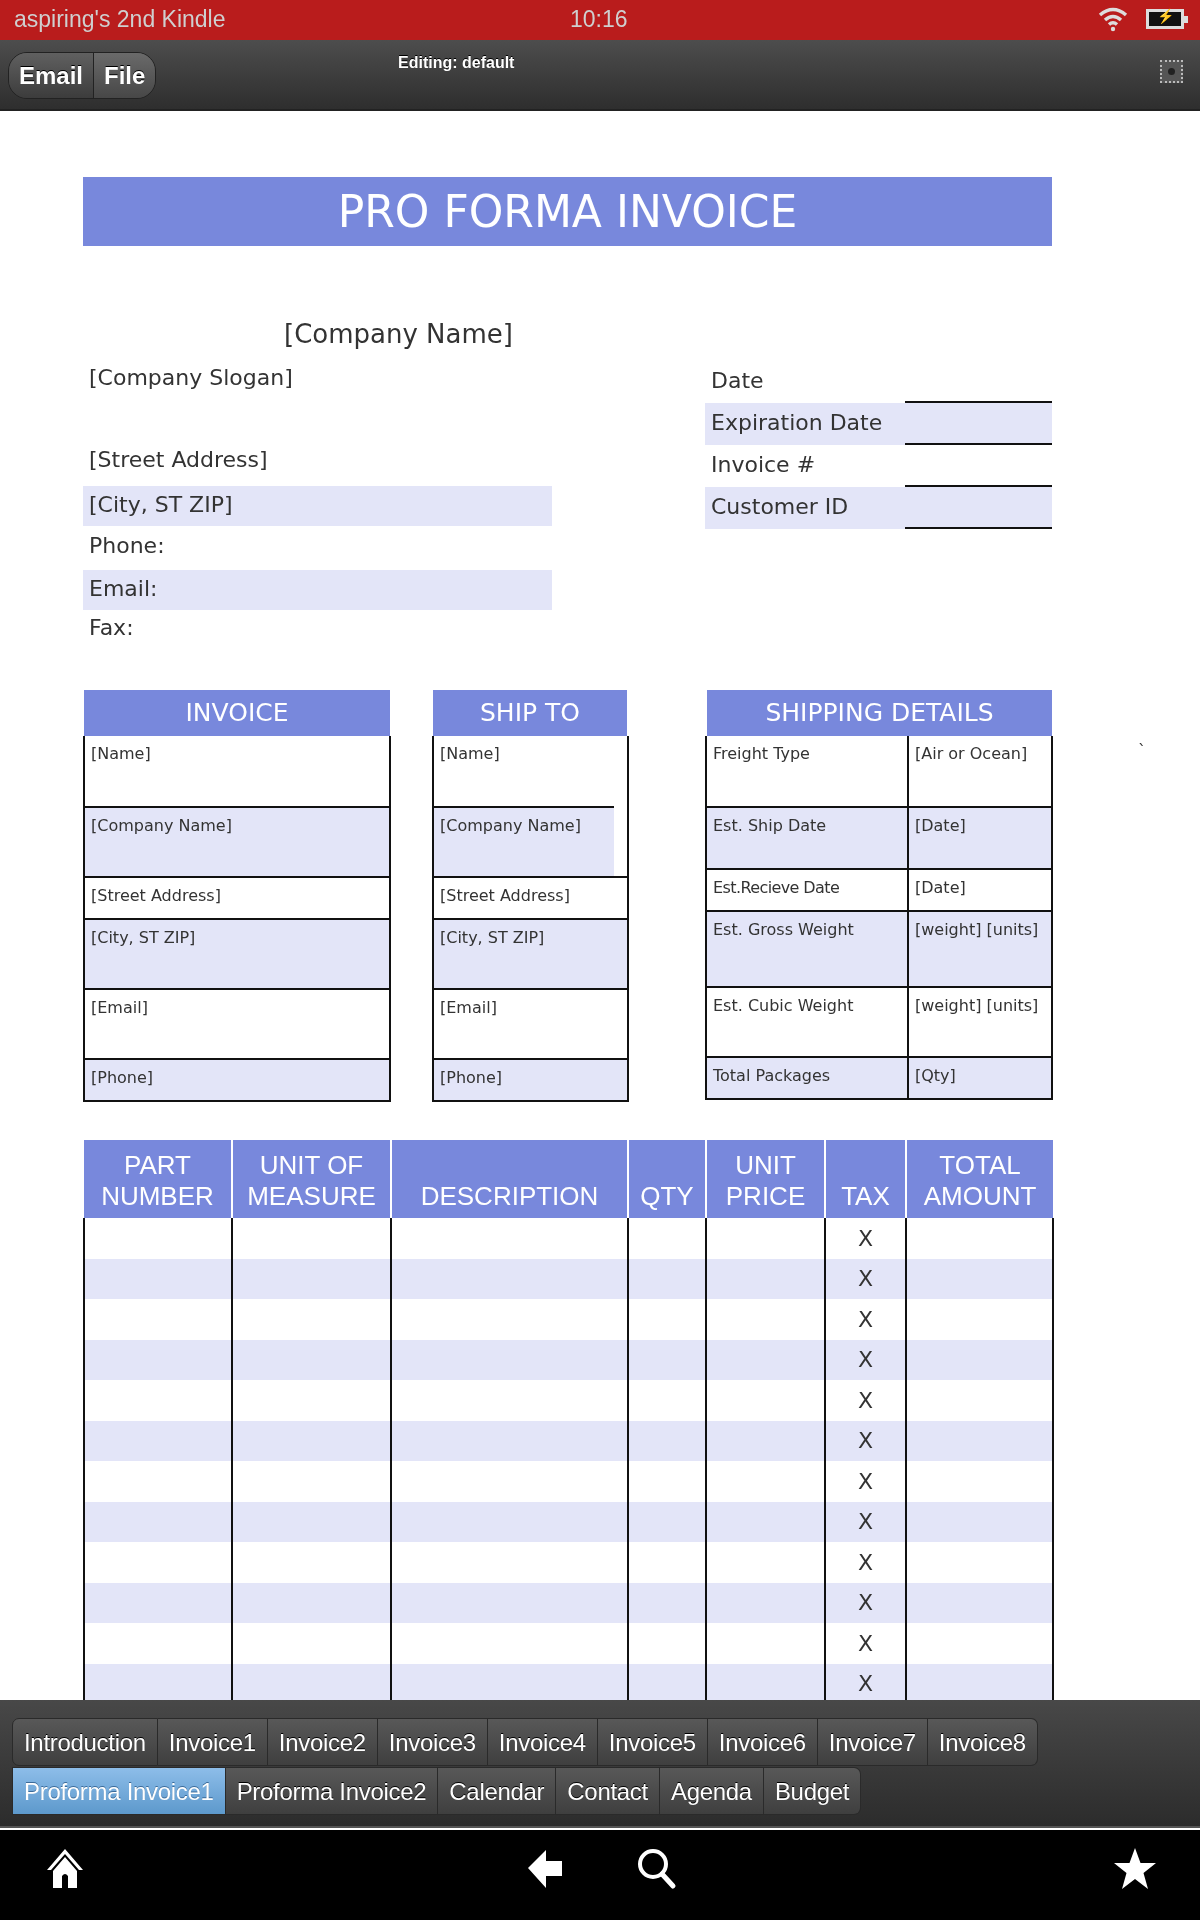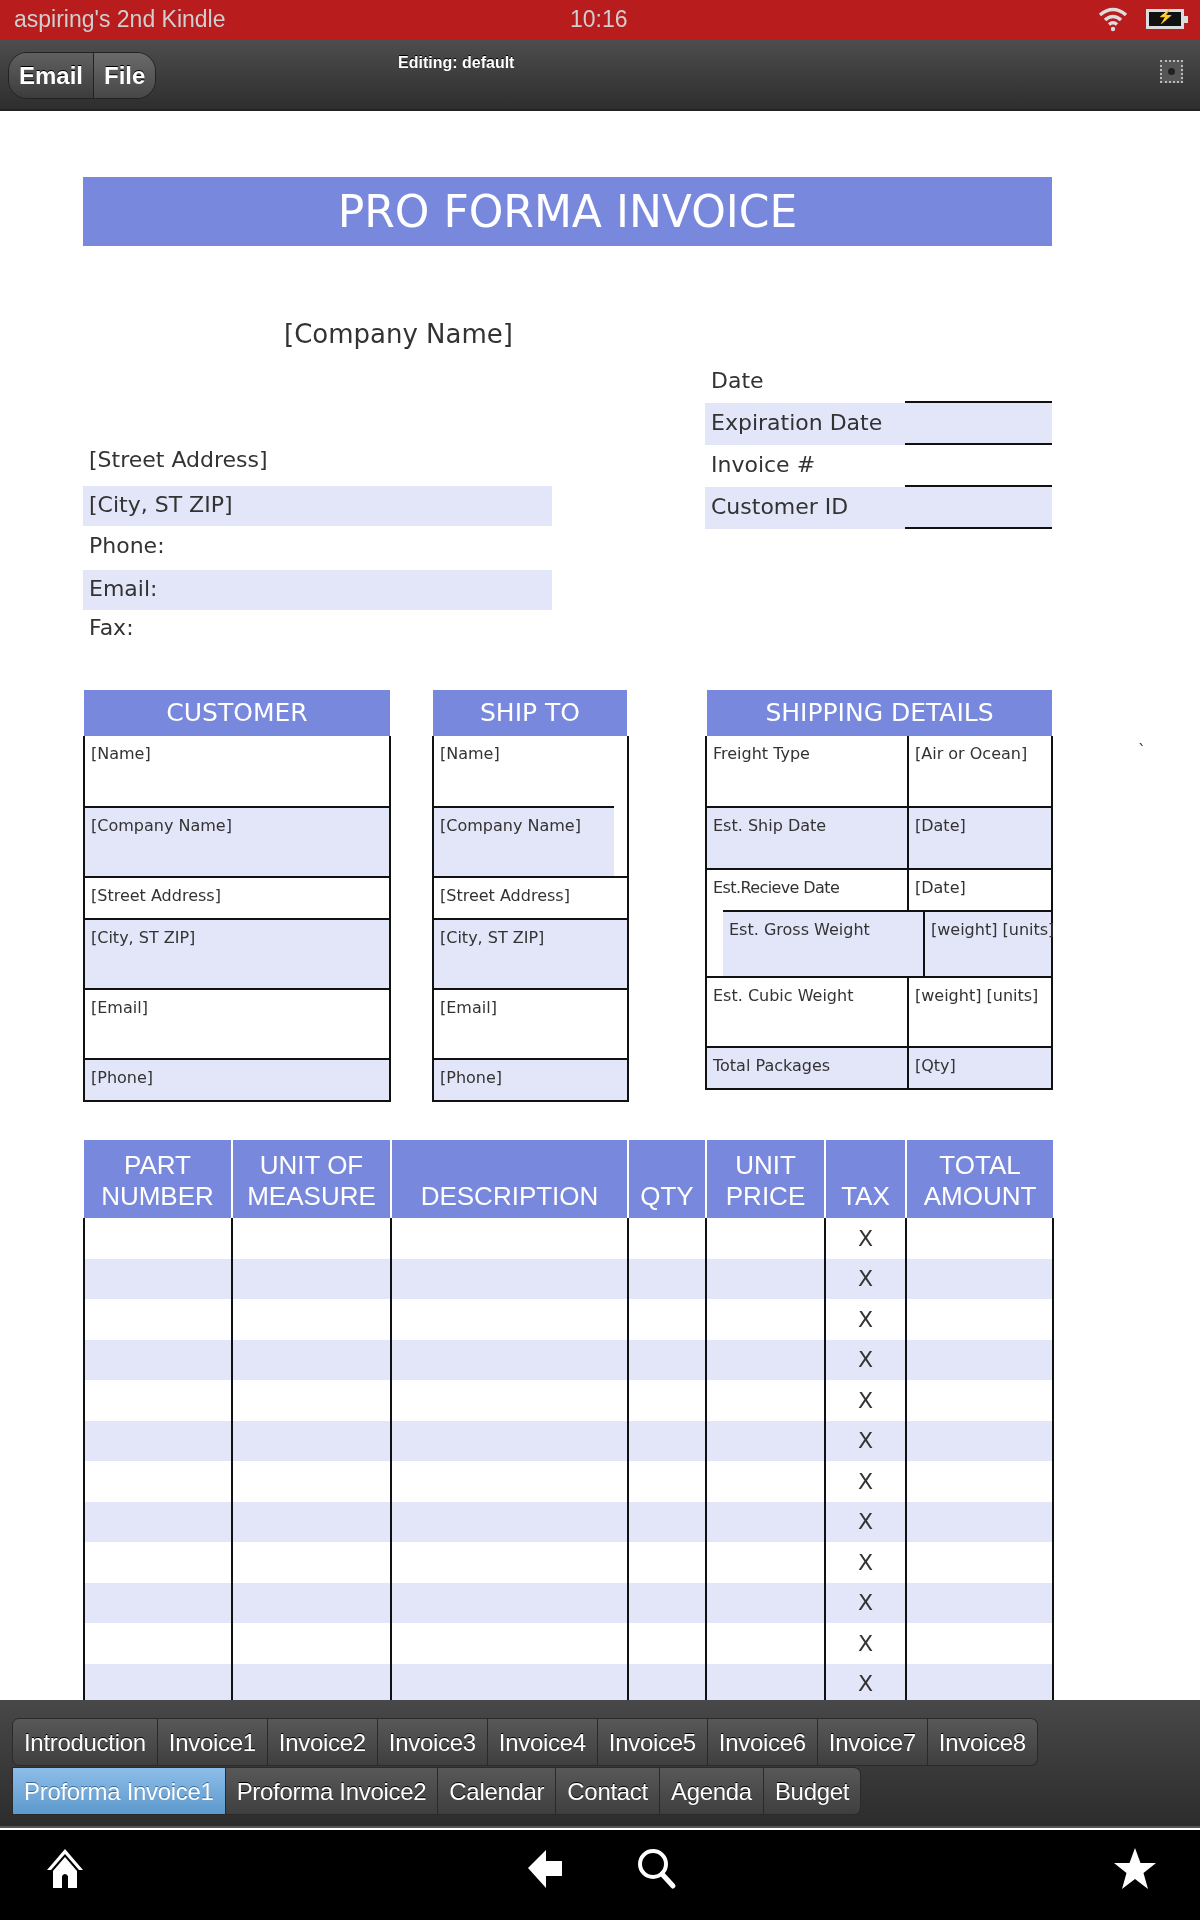--- a/index.html
+++ b/index.html
@@ -82,20 +82,21 @@
     <div class="btn">File</div>
   </div>
   <div class="title">Editing: default</div>
   <div class="qr"></div>
 </div>
 
 <div class="doc">
   <div class="banner">PRO FORMA INVOICE</div>
 
   <div class="abs company-name">[Company Name]</div>
+  <div class="abs line" style="top:246px;">[Company Slogan]</div>
   <div class="abs line" style="top:328px;">[Street Address]</div>
   <div class="abs line shade" style="top:373px;">[City, ST  ZIP]</div>
   <div class="abs line" style="top:414px;">Phone:</div>
   <div class="abs line shade" style="top:457px;">Email:</div>
   <div class="abs line" style="top:496px;">Fax:</div>
 
   <div class="abs rline shade" style="top:290px;">
     <span>Expiration Date</span>
     <span class="val"></span>
   </div>
@@ -105,21 +106,21 @@
   </div>
   <div class="abs rline" style="top:332px;">
     <span>Invoice #</span>
     <span class="val"></span>
   </div>
   <div class="abs rline shade" style="top:374px;">
     <span>Customer ID</span>
     <span class="val"></span>
   </div>
 
-  <div class="box-head" style="left:84px;width:306px;">CUSTOMER</div>
+  <div class="box-head" style="left:84px;width:306px;">INVOICE</div>
   <div class="box" style="left:83px;width:308px;">
     <div class="row" style="height:70px;">[Name]</div>
     <div class="row alt" style="height:70px;">[Company Name]</div>
     <div class="row" style="height:42px;">[Street Address]</div>
     <div class="row alt" style="height:70px;">[City, ST  ZIP]</div>
     <div class="row" style="height:70px;">[Email]</div>
     <div class="row alt" style="height:42px;">[Phone]</div>
   </div>
 
   <div class="box-head" style="left:433px;width:194px;">SHIP TO</div>
@@ -139,21 +140,21 @@
       <span class="c2" style="width:146px;white-space:normal;">[Air or Ocean]</span>
     </div>
     <div class="row alt" style="height:62px;">
       <span>Est. Ship Date</span>
       <span class="c2">[Date]</span>
     </div>
     <div class="row" style="height:42px;">
       <span style="letter-spacing:-0.6px;">Est.Recieve Date</span>
       <span class="c2">[Date]</span>
     </div>
-    <div class="row alt" style="height:66px;margin-left:16px;">
+    <div class="row alt" style="height:76px;">
       <span style="display:inline-block;width:150px;white-space:normal;">Est. Gross Weight</span>
       <span class="c2" style="width:146px;white-space:normal;">[weight] [units]</span>
     </div>
     <div class="row" style="height:70px;">
       <span style="display:inline-block;width:150px;white-space:normal;">Est. Cubic Weight</span>
       <span class="c2" style="width:146px;white-space:normal;">[weight] [units]</span>
     </div>
     <div class="row alt" style="height:42px;">
       <span>Total Packages</span>
       <span class="c2">[Qty]</span>

